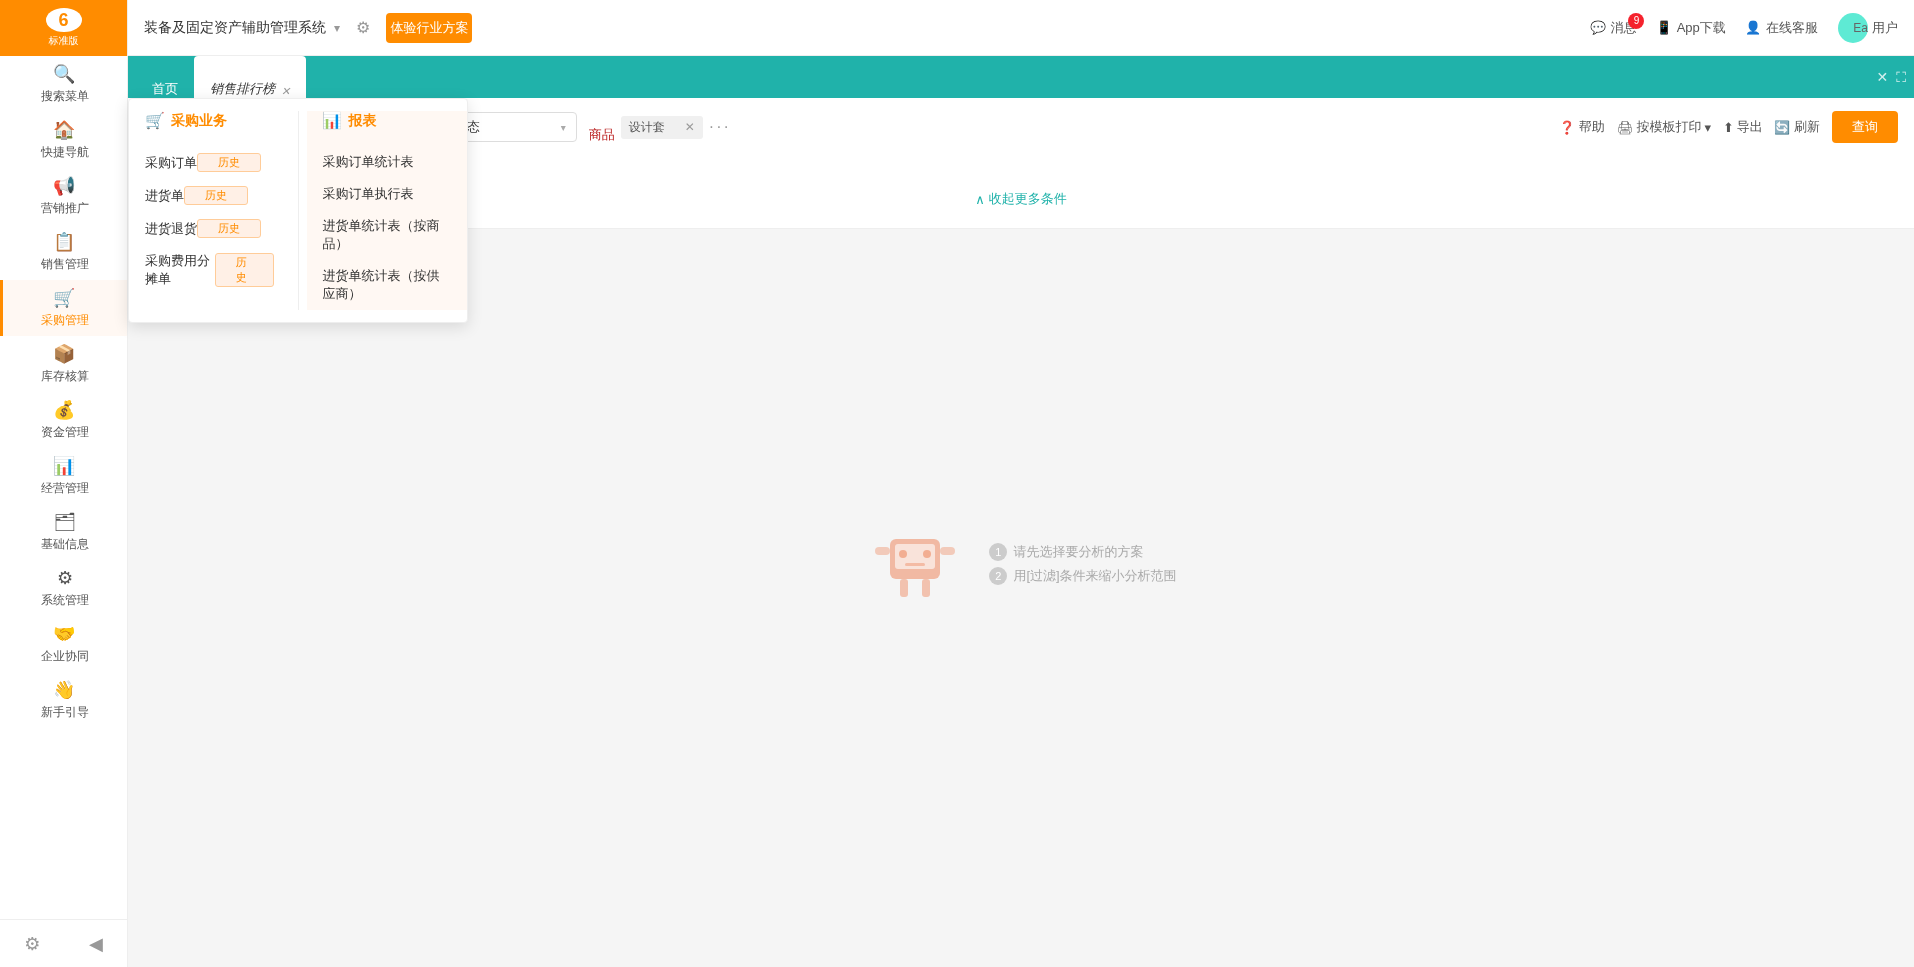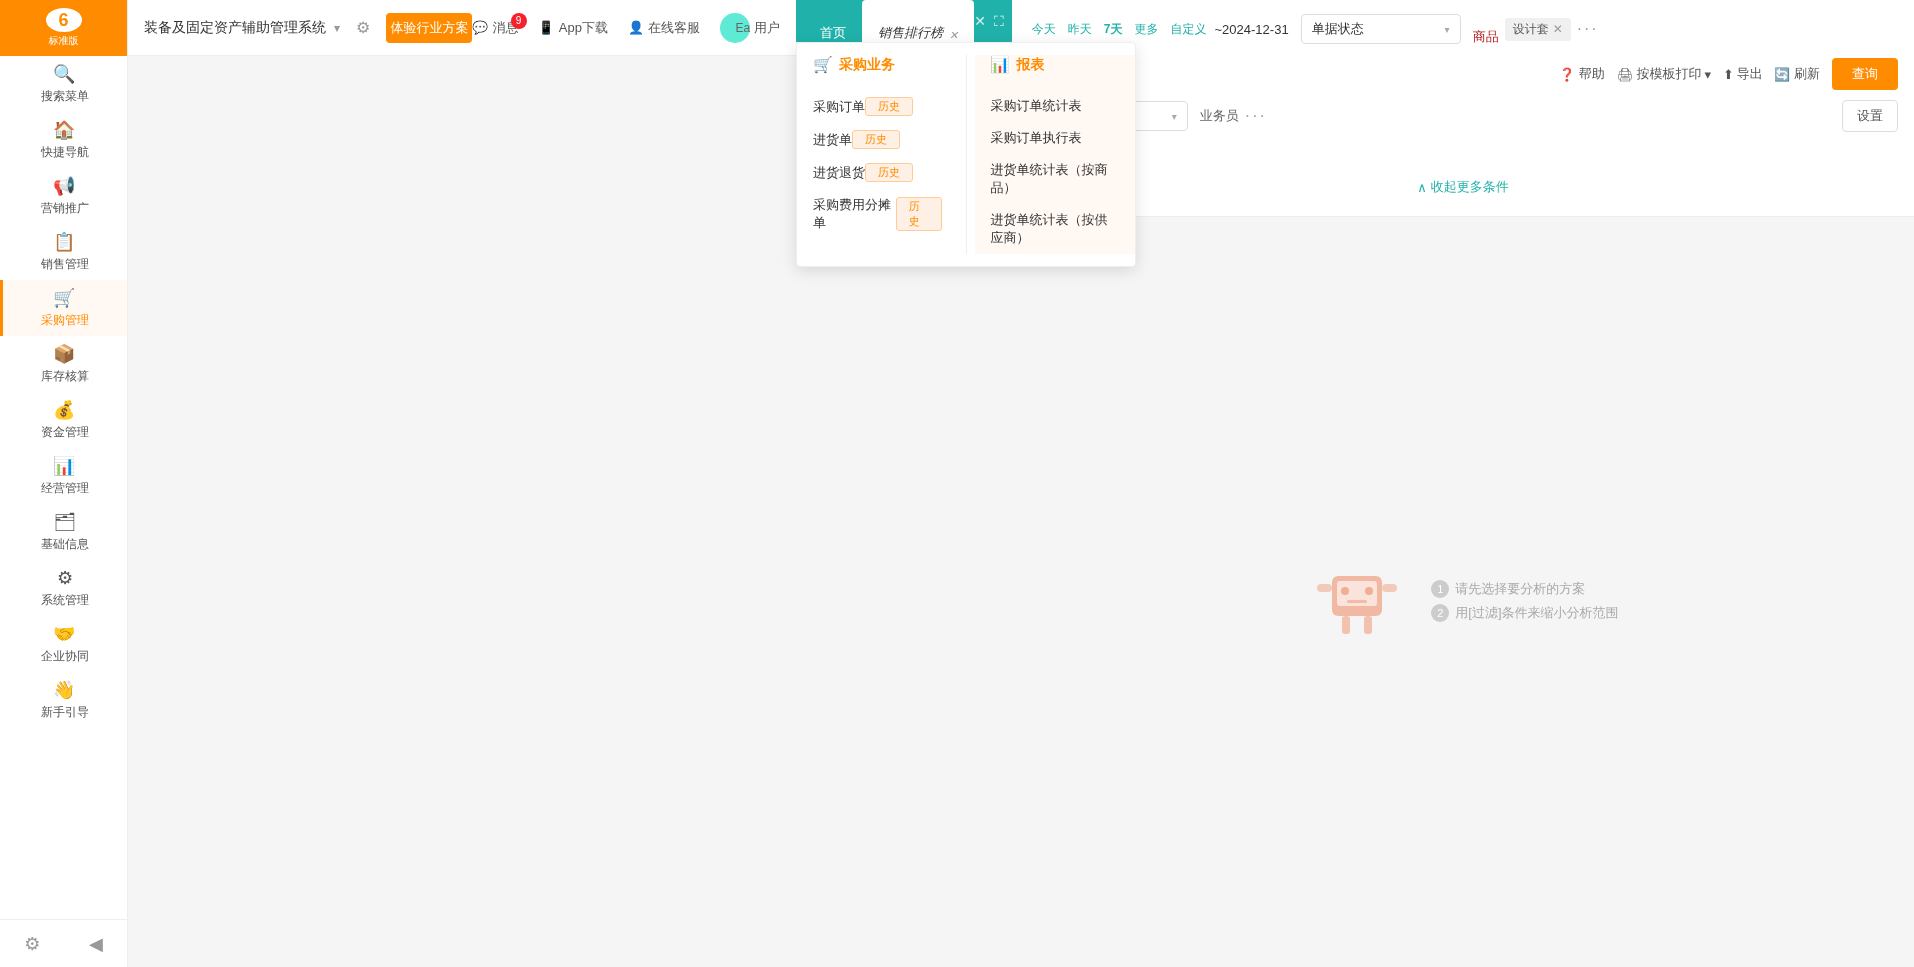--- a/index.html
+++ b/index.html
@@ -60,21 +60,21 @@
     .sidebar-bottom {
       display: flex;
       justify-content: space-around;
       align-items: center;
       height: 48px;
       border-top: 1px solid #eee;
     }
     .sidebar-bottom .btn { font-size: 18px; color: #999; cursor: pointer; }
 
     
-    .main { flex: 1; display: flex; height: 967px; }
+    .main { flex: 1; display: flex; flex-direction: column; height: 967px; }
 
     
     .top-header {
       height: 56px;
       background: #fff;
       display: flex;
       align-items: center;
       padding: 0 16px;
       border-bottom: 1px solid #eee;
     }
@@ -184,21 +184,21 @@
     .filter-row { display: flex; align-items: center; gap: 12px; margin-bottom: 10px; flex-wrap: wrap; }
     .filter-row:last-child { margin-bottom: 0; }
     .filter-tag {
       display: inline-flex;
       align-items: center;
       background: #f0f0f0;
       border-radius: 3px;
       padding: 3px 8px;
       font-size: 12px;
       color: #555;
-      gap: 4px;
+      gap: 20px;
     }
     .filter-tag .remove { cursor: pointer; color: #999; }
     .date-range { display: flex; align-items: center; gap: 4px; }
     .date-btn {
       font-size: 12px;
       color: #20b2aa;
       cursor: pointer;
       padding: 2px 4px;
     }
     .date-btn.active { font-weight: bold; }
@@ -314,21 +314,21 @@
       padding: 7px 0;
       font-size: 13px;
       color: #333;
       cursor: pointer;
     }
     .history-badge {
       background: #fff0e6;
       color: #ff8c00;
       border: 1px solid #ffcc99;
       border-radius: 3px;
-      padding: 1px 12px;
+      padding: 1px 20px;
       font-size: 11px;
     }
     .section-right { background: #fff8f3; }
 
     
     .tab-bar { position: relative; }
   </style>
 </head>
 <body>
 
@@ -531,36 +531,20 @@
             <span>导出</span>
           </span>
           <span class="toolbar-btn">
             <span>🔄</span>
             <span>刷新</span>
           </span>
           <button class="query-btn">查询</button>
         </div>
       </div>
 
-      <div class="filter-row">
-        <div class="filter-select">
-          <span>排名项目</span>
-          <span style="color:#333;margin-left:8px;">金额</span>
-          <span class="chevron">▾</span>
-        </div>
-
-        <div style="display:flex;align-items:center;gap:6px;">
-          <span style="font-size:13px;color:#666;">业务员</span>
-          <span class="more-btn">···</span>
-        </div>
-
-        <div class="toolbar-right">
-          <button class="setting-btn">设置</button>
-        </div>
-      </div>
 
       <div class="filter-row">
         <div style="display:flex;align-items:center;gap:6px;">
           <span style="font-size:13px;color:#666;">客户</span>
           <span class="more-btn">···</span>
         </div>
       </div>
 
       <div style="display:flex;justify-content:center;">
         <div class="collapse-btn">

